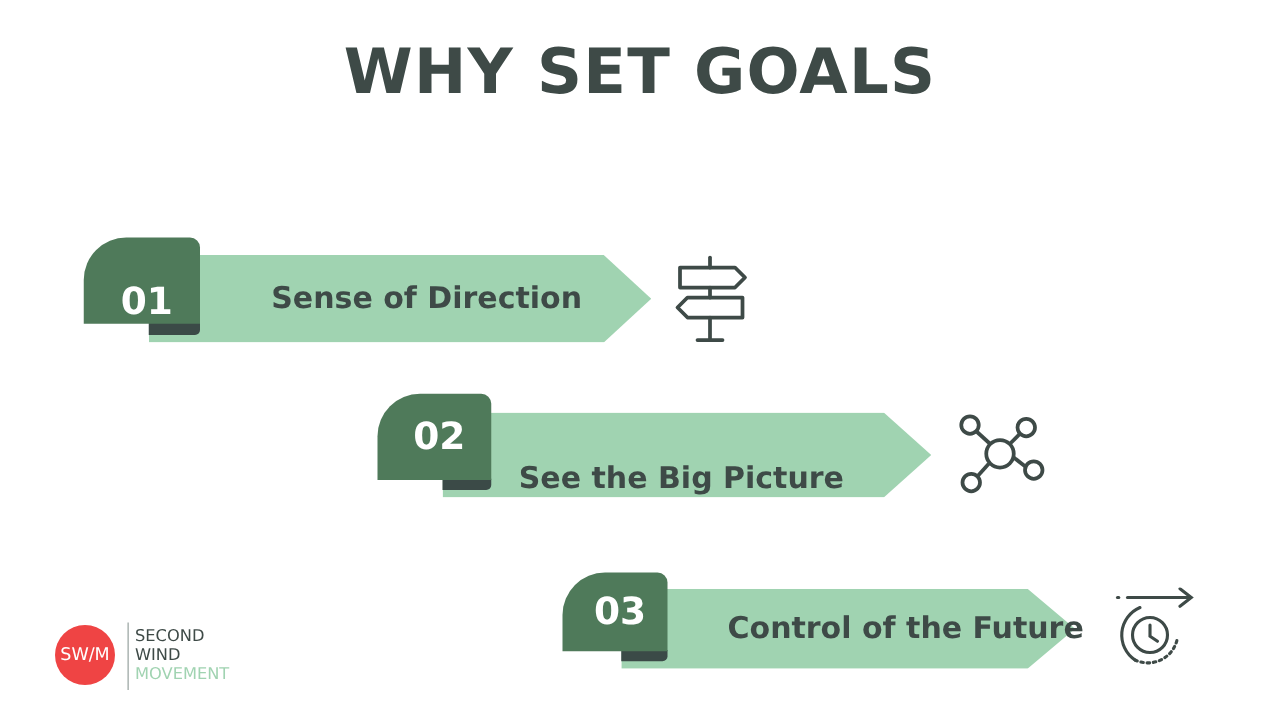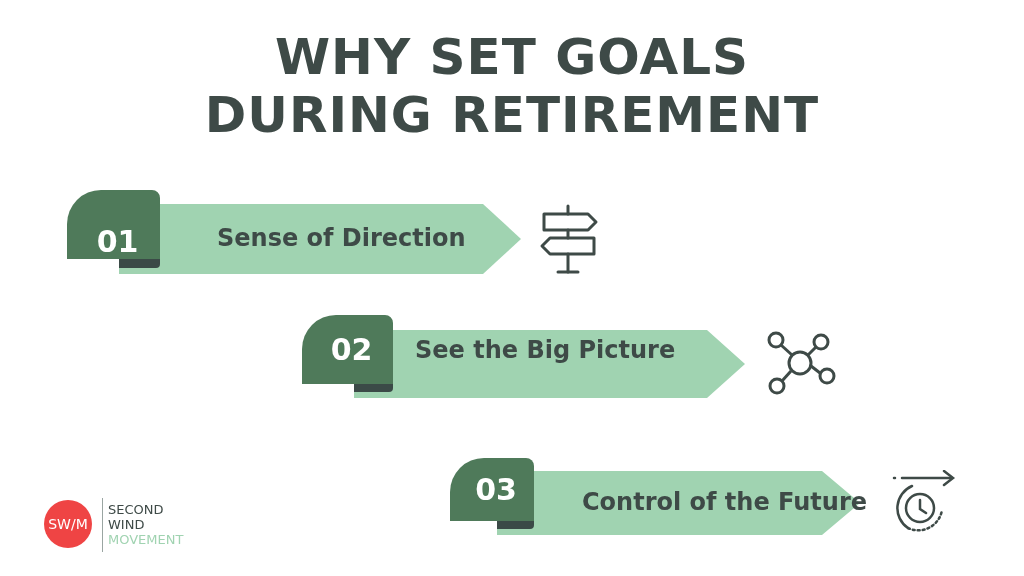--- a/index.html
+++ b/index.html
@@ -45,21 +45,20 @@
   .logo-sep { position: absolute; left: 58px; top: 0; width: 1px; height: 54px; background: #9aa5a2; }
   .logo-text { position: absolute; left: 64px; top: 4px; font-size: 13px; line-height: 15px; font-weight: normal; }
   .logo-text .dark { color: #3e4a47; }
   .logo-text .light { color: #a0d3b1; }
 </style>
 </head>
 <body>
 
 <div class="title">
   <div>WHY SET GOALS</div>
-  <div>DURING RETIREMENT</div>
 </div>
 
 <div class="step" style="left:0;top:0;">
   <div class="bar" style="left:119px;top:204px;width:402px;height:70px;"></div>
   <div class="fold" style="left:119px;top:258px;width:41px;height:10px;"></div>
   <div class="tab" style="left:67px;top:190px;width:93px;height:69px;align-items:flex-end;">
     <span>01</span>
   </div>
   <div class="label" style="left:181px;top:224px;margin-left:36px;">Sense of Direction</div>
   <div class="icon" style="left:538px;top:204px;">
@@ -73,21 +72,21 @@
     </svg>
   </div>
 </div>
 
 <div class="step" style="left:0;top:0;">
   <div class="bar" style="left:354px;top:330px;width:391px;height:68px;"></div>
   <div class="fold" style="left:354px;top:383px;width:39px;height:9px;"></div>
   <div class="tab" style="left:302px;top:315px;width:91px;height:69px;">
     <span>02</span>
   </div>
-  <div class="label" style="left:415px;top:336px;">See the Big Picture</div>
+  <div class="label" style="left:415px;top:368px;">See the Big Picture</div>
   <div class="icon" style="left:764px;top:329px;">
     <svg width="72" height="68" viewBox="0 0 72 68" fill="none" stroke="#3e4a47" stroke-width="3">
       <circle cx="36" cy="34" r="11"></circle>
       <circle cx="12" cy="11" r="7"></circle>
       <circle cx="57" cy="13" r="7"></circle>
       <circle cx="63" cy="47" r="7"></circle>
       <circle cx="13" cy="57" r="7"></circle>
       <line x1="17" y1="16" x2="28" y2="26"></line>
       <line x1="52" y1="18" x2="44" y2="26"></line>
       <line x1="47" y1="37" x2="56" y2="44"></line>

